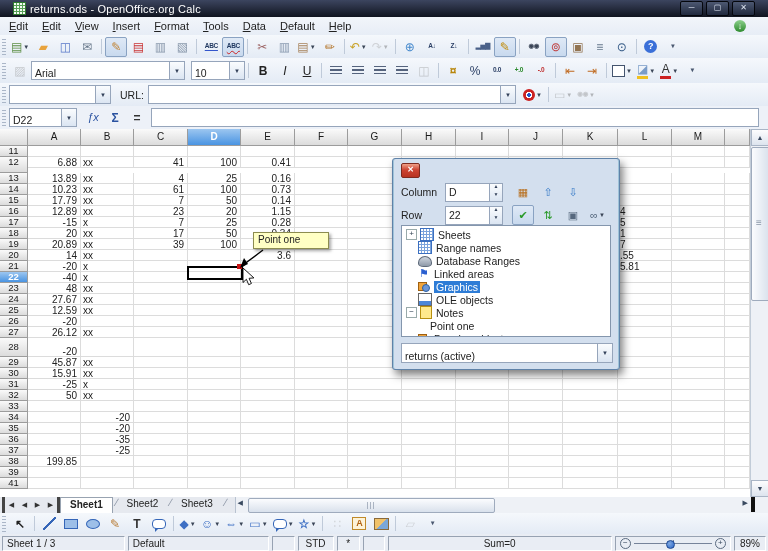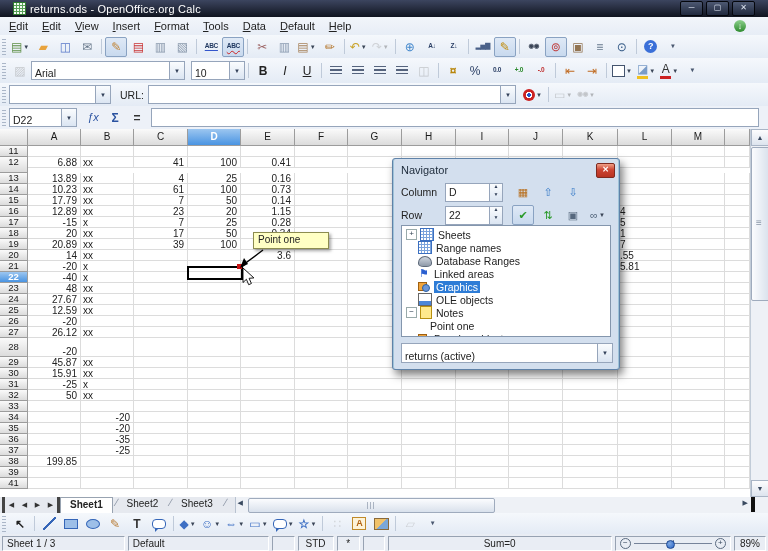--- a/index.html
+++ b/index.html
@@ -938,21 +938,20 @@
 
   <svg id="ovl" width="750" height="368">
     <polyline points="263,121 247,133 243,137" fill="none" stroke="#000" stroke-width="1.4"></polyline>
     <polygon points="240,139 248,135 244,129" fill="#000"></polygon>
   </svg>
 
   <div id="note" style="left: 253px; top: 103px; width: 66px; height: 15px;">Point one</div>
 
   <div id="navigator">
     <div id="nav-title">
-      <span class="t">Navigator</span>
       <span id="nav-close">✕</span>
     </div>
     <div class="nav-row">
       <span class="nl">Column</span>
       <span class="spin">
         <span class="val">D</span>
         <span class="ud">
             <span>▲</span>
             <span>▼</span>
           </span>

